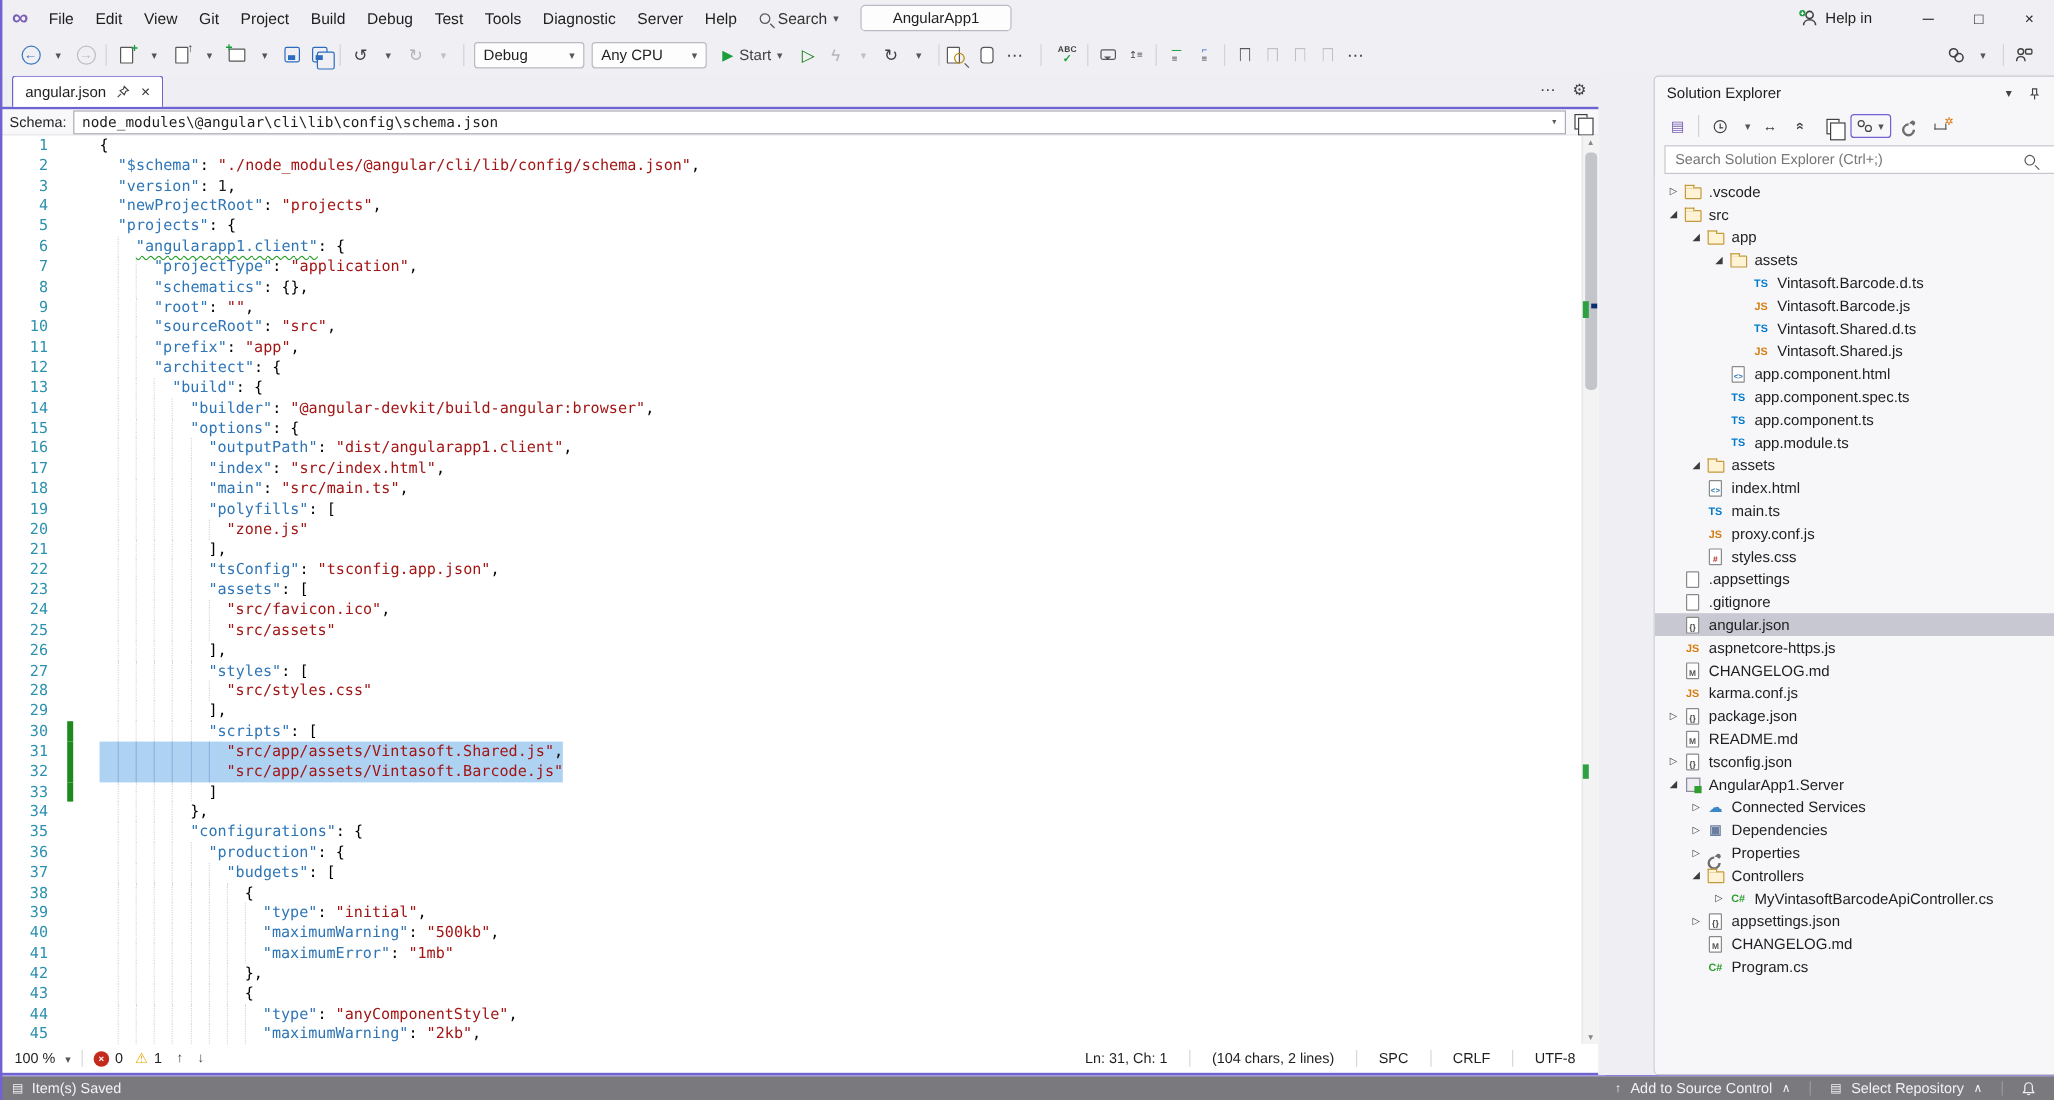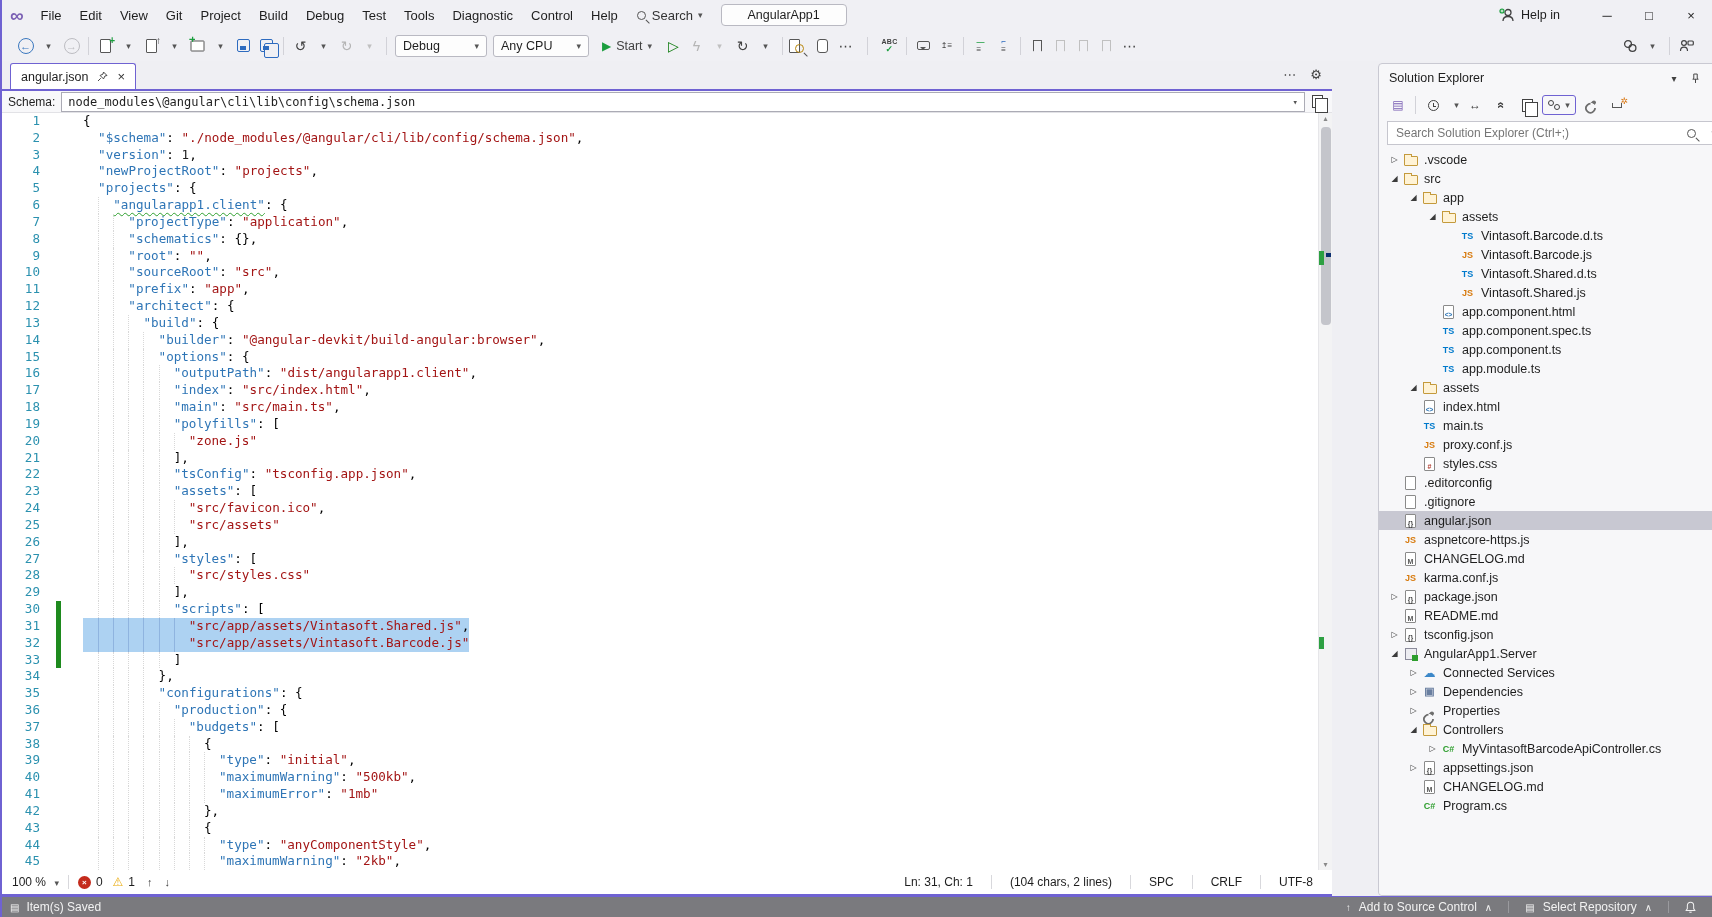--- a/index.html
+++ b/index.html
@@ -165,21 +165,21 @@
       <span class="mi">File</span>
       <span class="mi">Edit</span>
       <span class="mi">View</span>
       <span class="mi">Git</span>
       <span class="mi">Project</span>
       <span class="mi">Build</span>
       <span class="mi">Debug</span>
       <span class="mi">Test</span>
       <span class="mi">Tools</span>
       <span class="mi">Diagnostic</span>
-      <span class="mi">Control</span>
+      <span class="mi">Server</span>
       <span class="mi">Help</span>
     </nav>
   <span class="tsearch">
     <span class="mag"></span>
     <span>Search</span>
     <span class="chev">▾</span>
   </span>
   <span class="sol-pill">AngularApp1</span>
   <span class="title-right">
     <span class="signin">
@@ -560,21 +560,21 @@
           </span>
           <span class="tlabel">styles.css</span>
         </div>
         <div class="trow" style="padding-left: 8px;">
           <span class="texp"></span>
           <span class="fi fi-file">
             <span class="pageic">
               <span></span>
             </span>
           </span>
-          <span class="tlabel">.editorconfig</span>
+          <span class="tlabel">.appsettings</span>
         </div>
         <div class="trow" style="padding-left: 8px;">
           <span class="texp"></span>
           <span class="fi fi-file">
             <span class="pageic">
               <span></span>
             </span>
           </span>
           <span class="tlabel">.gitignore</span>
         </div>

